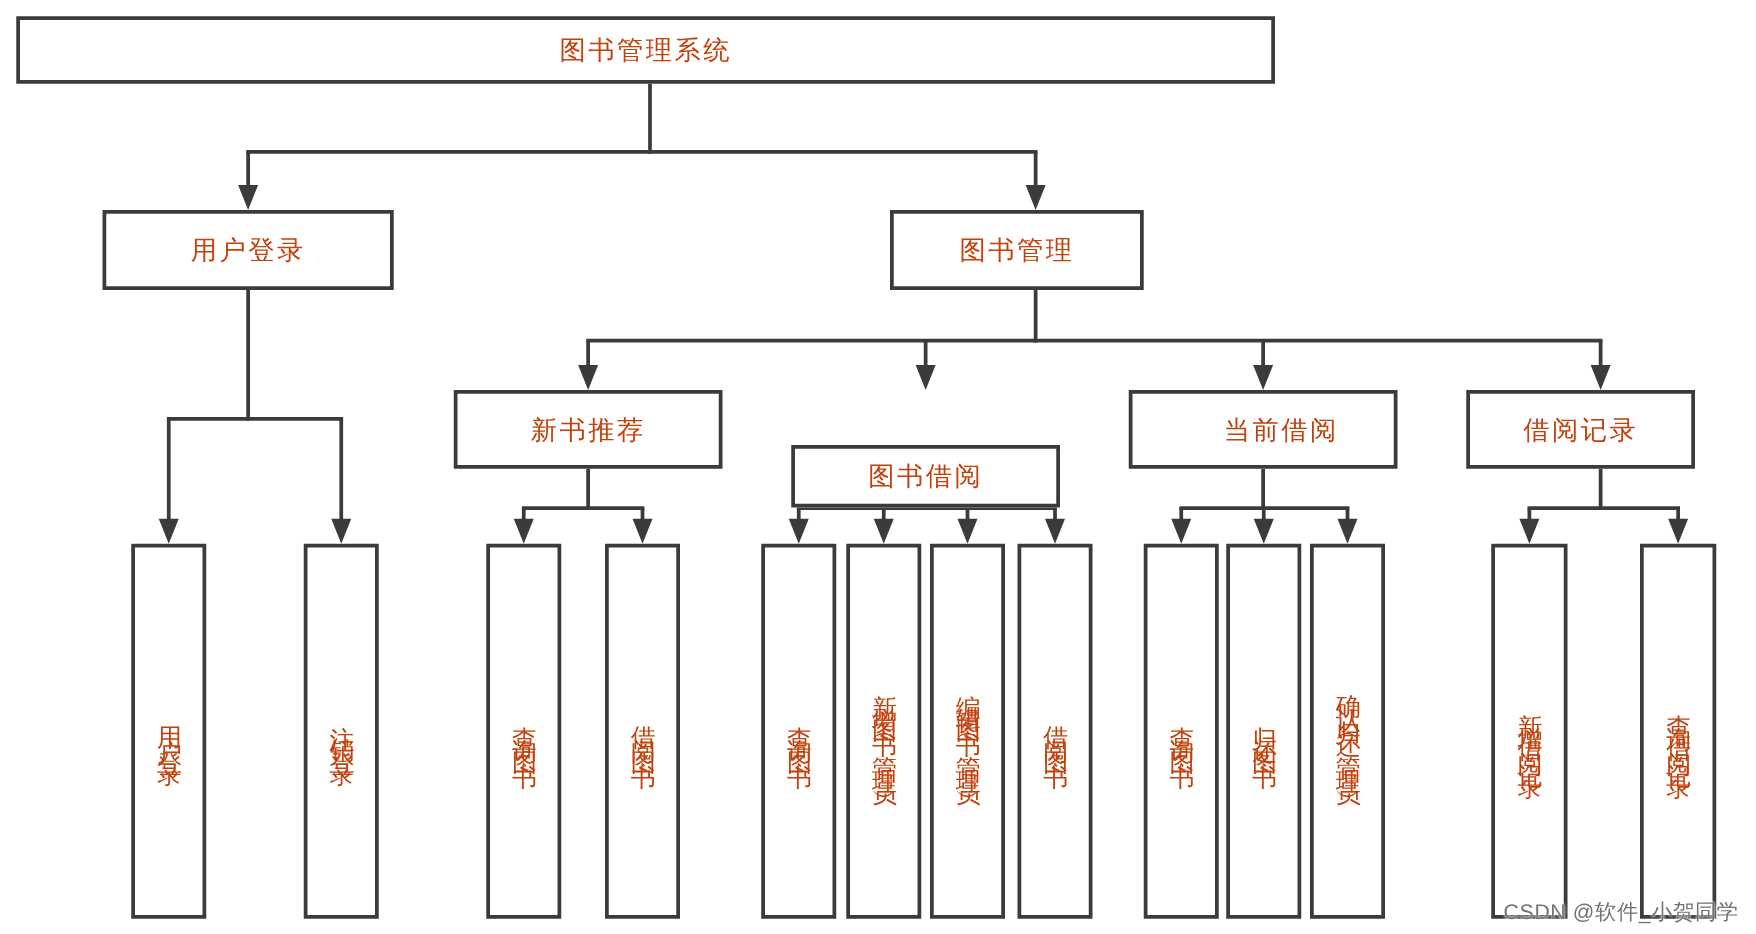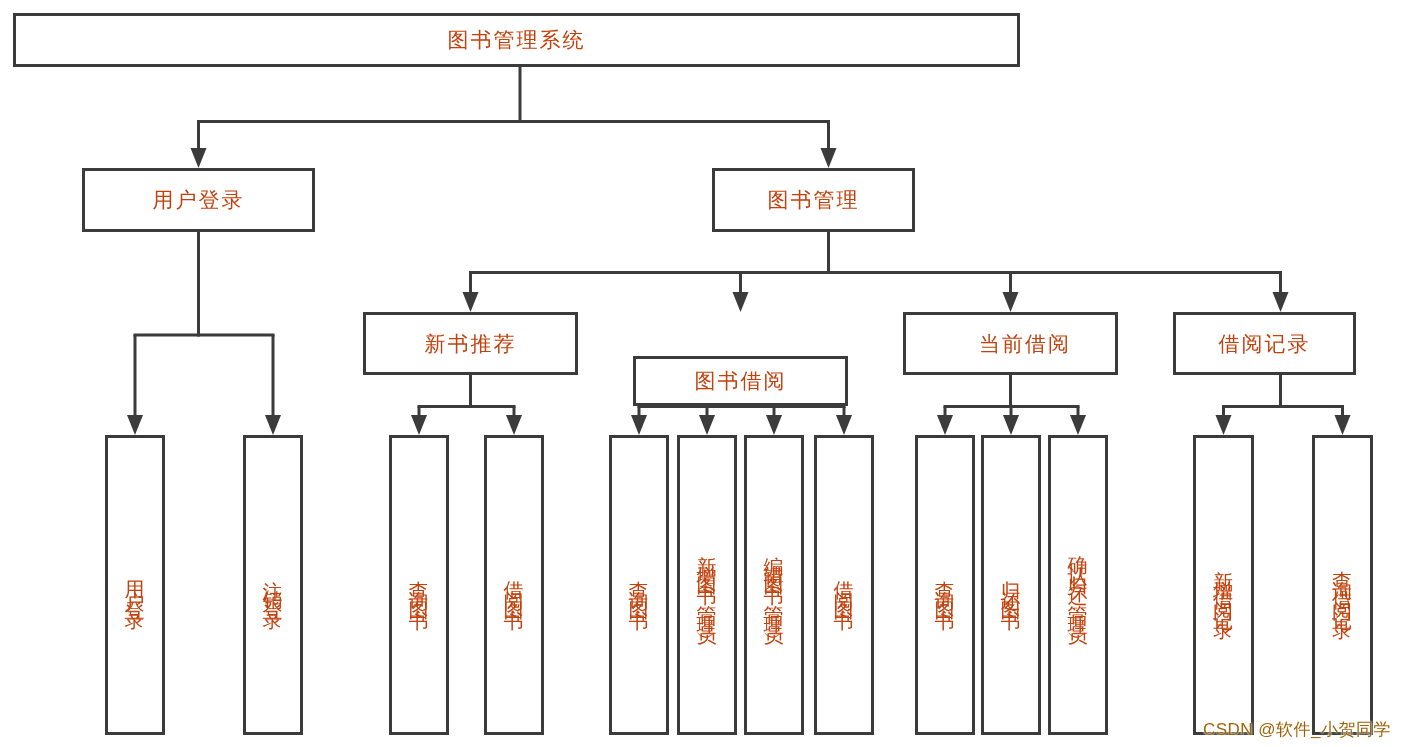--- a/index.html
+++ b/index.html
@@ -37,21 +37,21 @@
     letter-spacing: 10px;
     font-size: 20px;
     line-height: 1;
   }
   .watermark {
     position: absolute;
     right: 14px;
     bottom: 6px;
     font-size: 17px;
     letter-spacing: 0.5px;
-    color: #a16207;
+    color: #737373;
     text-shadow: 0 0 3px #ffffff, 0 0 2px #ffffff;
     z-index: 5;
     white-space: nowrap;
     margin-top: 24px;
   }
 </style>
 </head>
 <body>
 
 <div class="canvas">

